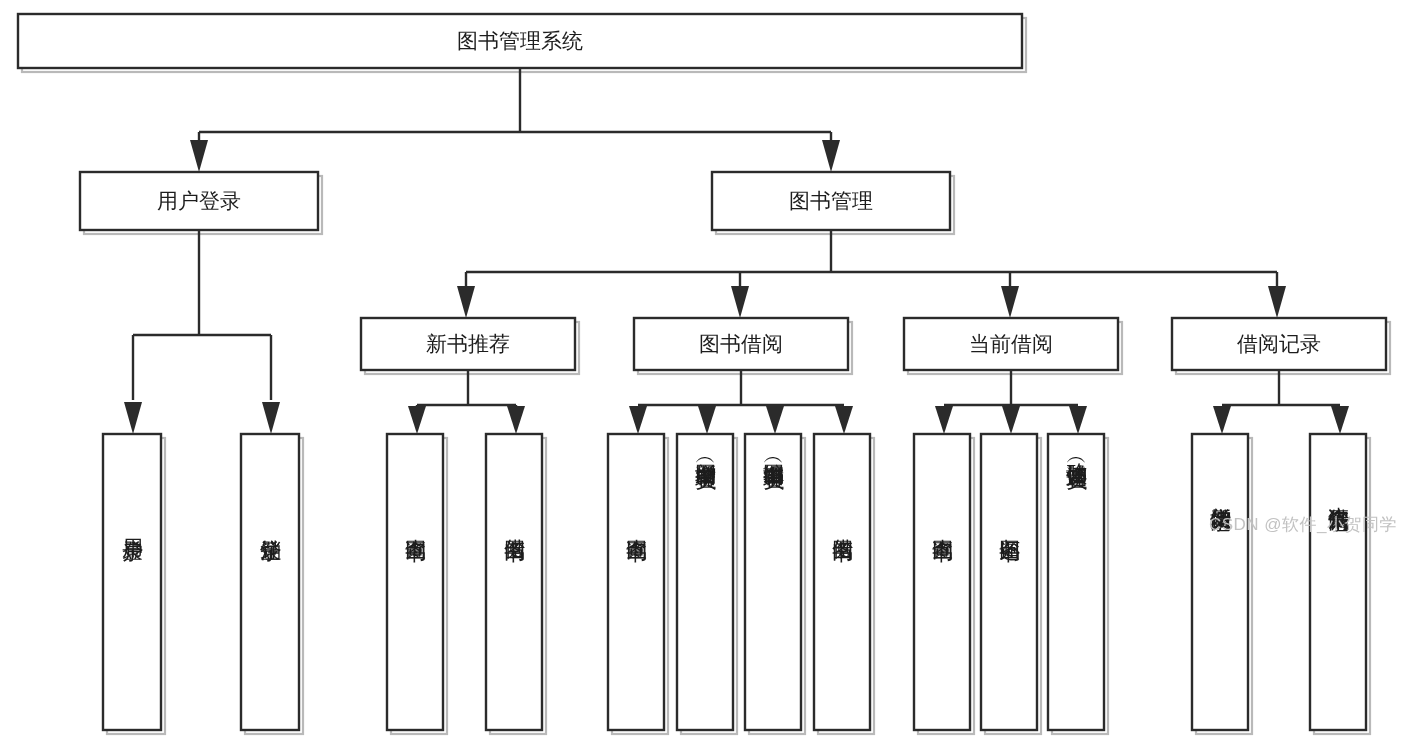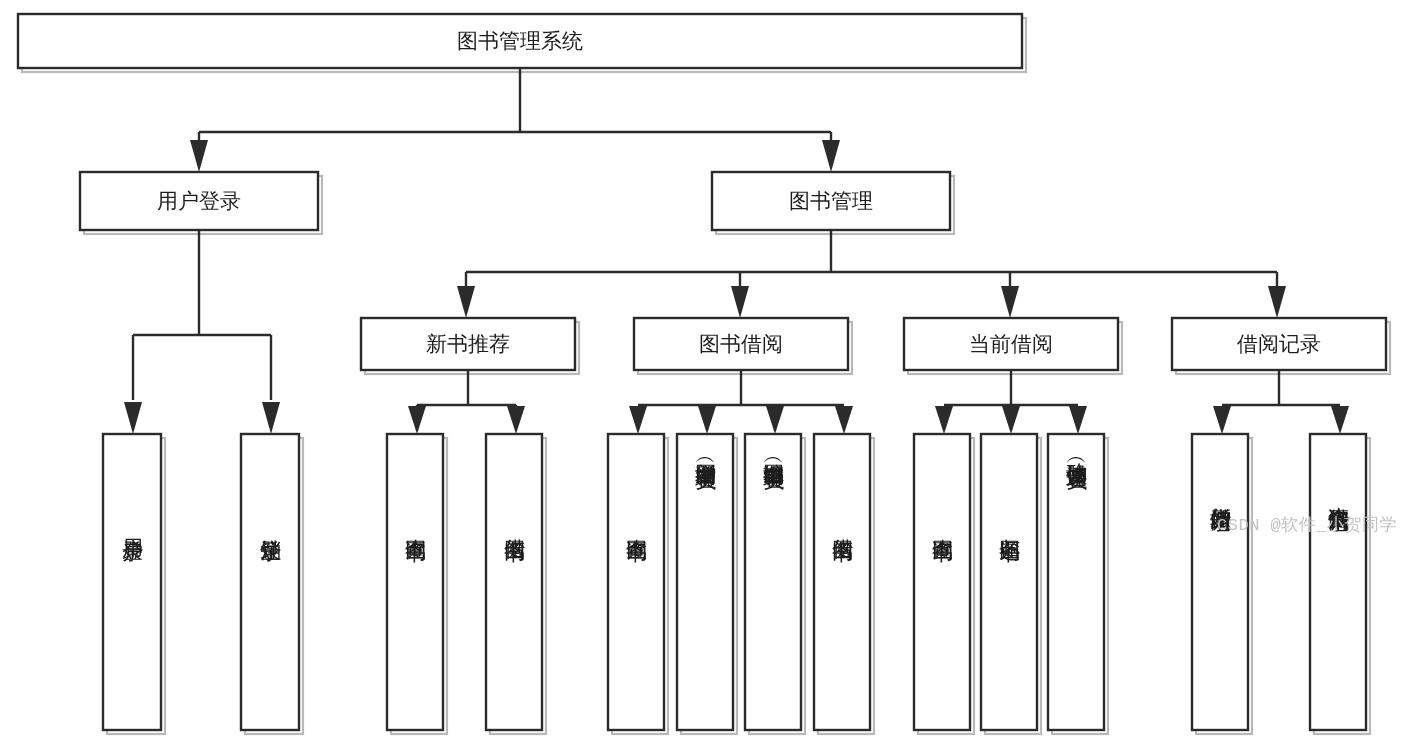--- a/index.html
+++ b/index.html
@@ -72,21 +72,21 @@
     box-sizing: border-box;
     display: flex;
     align-items: flex-start;
     justify-content: center;
     pointer-events: none;
   }
   #watermark {
     position: absolute;
     right: 8px;
     bottom: 6px;
-    font-family: Liberation Mono, monospace;
+    font-family: Liberation Sans, sans-serif;
     font-size: 17px;
     color: #c2c2c2;
     letter-spacing: 0.5px;
     white-space: nowrap;
   }
 </style>
 </head>
 <body>
 
 <div id="diagram-root">

